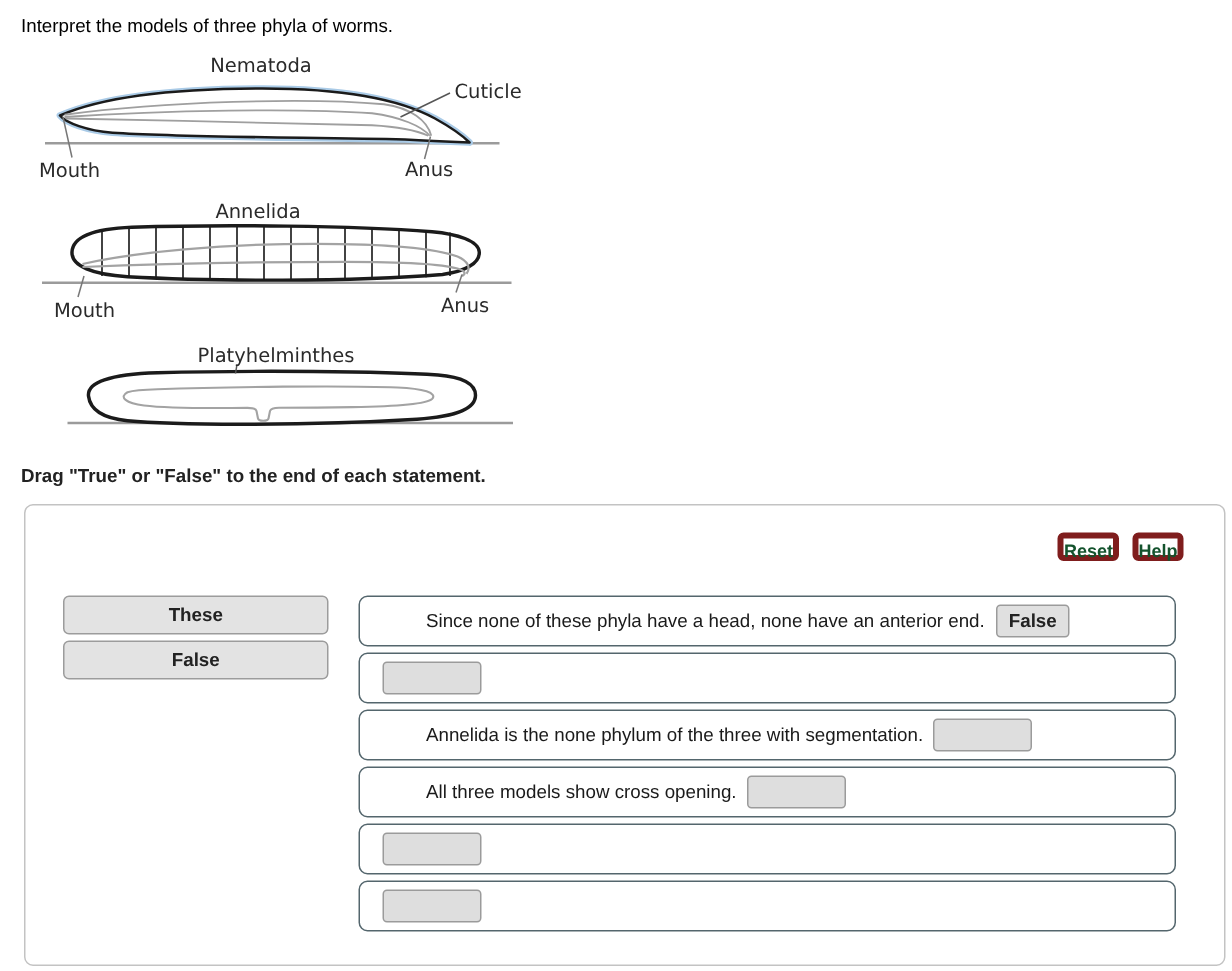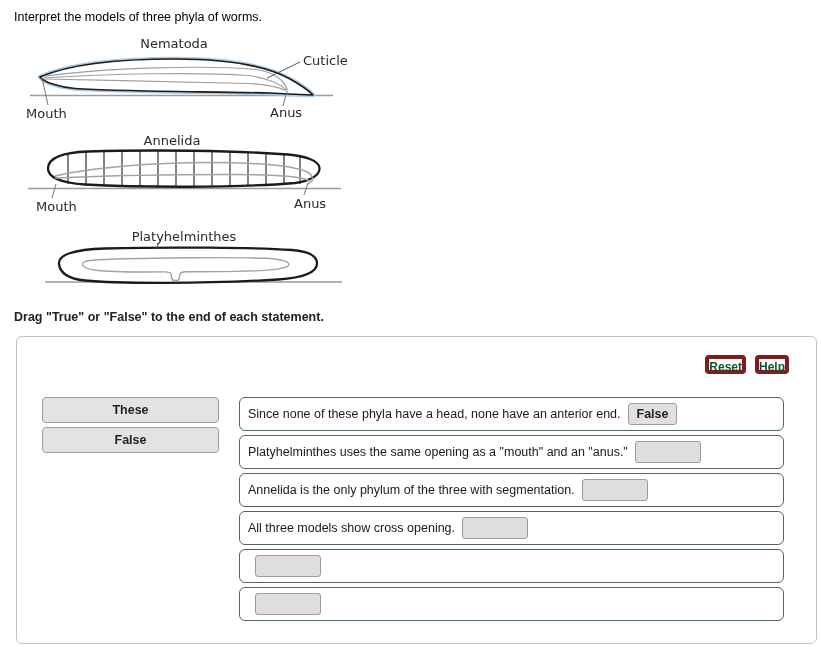--- a/index.html
+++ b/index.html
@@ -21,21 +21,21 @@
               background:#fff; border:4px solid #7f1d1d; border-radius:4px; padding:2px 0; height:19px; line-height:13px; cursor:pointer; }
 
   .choices { position:absolute; left:25px; top:60px; width:177px; }
   .choice { height:26px; line-height:24px; margin-bottom:4px; text-align:center;
             background:#e3e3e3; border:1px solid #9c9c9c; border-radius:4px;
             font-size:12.5px; font-weight:bold; color:#222; cursor:grab; }
 
   .statements { position:absolute; left:222px; top:60px; width:545px; }
   .statement-row { height:34px; margin-bottom:4px; border:1px solid #54666d; border-radius:6px;
                    background:#fff; display:flex; align-items:center; padding:0 8px; }
-  .statement-text { font-size:12.5px; color:#1a1a1a; white-space:nowrap; }
+  .statement-text { font-size:12.5px; color:#1a1a1a; white-space:nowrap;margin-left:36px; }
   .dropzone { margin-left:7px; width:66px; height:22px; background:#dedede;
               border:1px solid #9b9b9b; border-radius:3px; flex:none; cursor:pointer; }
   .dropzone.filled { width:auto; min-width:0; padding:0 8px; line-height:20px; text-align:center;
                      font-size:12.5px; font-weight:bold; color:#222; background:#e0e0e0; cursor:grab; }
 </style>
 </head>
 <body>
 
 <div class="page">
 
@@ -113,25 +113,24 @@
         <div class="choice">These</div>
         <div class="choice">False</div>
       </div>
 
     <div class="statements">
         <div class="statement-row">
     <span class="statement-text">Since none of these phyla have a head, none have an anterior end.</span>
     <span class="dropzone filled">False</span>
   </div>
         <div class="statement-row">
-    <span class="statement-text">Platyhelminthes uses the same opening as a "mouth" and an "anus."</span>
     <span class="dropzone"></span>
   </div>
         <div class="statement-row">
-    <span class="statement-text">Annelida is the only phylum of the three with segmentation.</span>
+    <span class="statement-text">Annelida is the none phylum of the three with segmentation.</span>
     <span class="dropzone"></span>
   </div>
         <div class="statement-row">
     <span class="statement-text">All three models show cross opening.</span>
     <span class="dropzone"></span>
   </div>
         <div class="statement-row">
     <span class="dropzone"></span>
   </div>
         <div class="statement-row">

